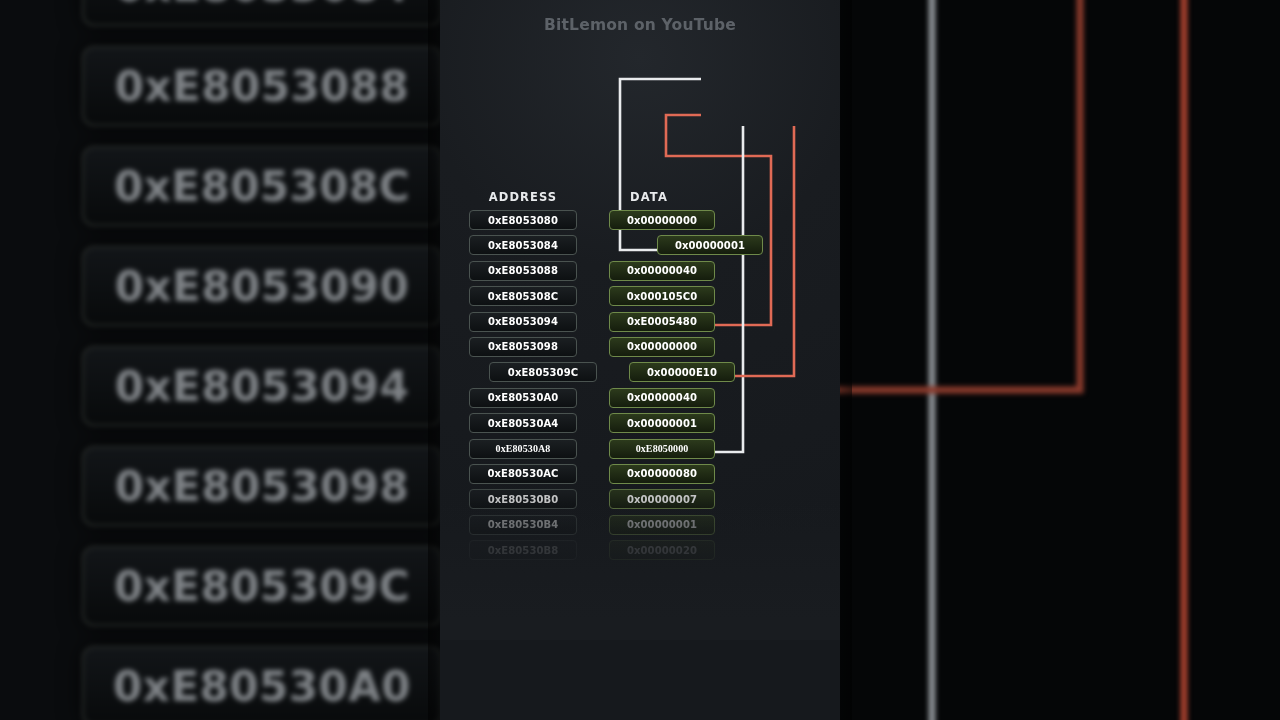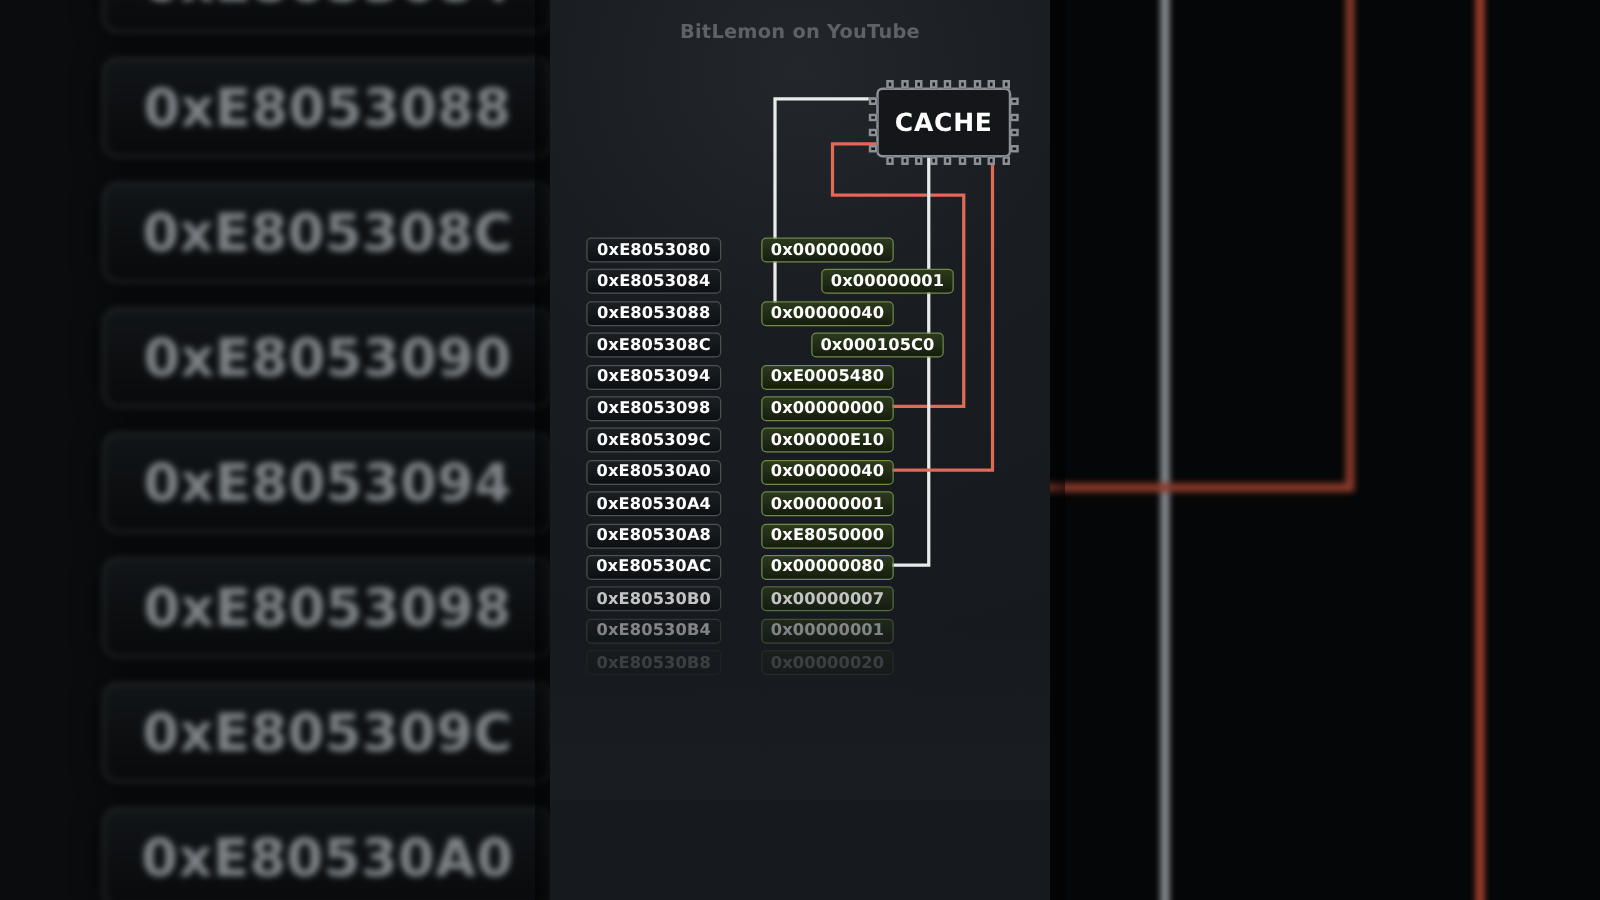--- a/index.html
+++ b/index.html
@@ -69,21 +69,21 @@
   #thead{ display:flex; height:20px; }
   #thead > div{
     color:#e8eaec; font-size:11.5px; font-weight:bold; letter-spacing:1.1px; text-align:center;
   }
   .col-a{ width:108px; margin-left:29px; }
   .col-d{ width:106px; margin-left:19px; }
 
   .trow{ display:flex; height:25.4px; align-items:flex-start; }
   .cell{
     height:20px; display:flex; align-items:center; justify-content:center;
-    font-size:13px; font-weight:bold; letter-spacing:.1px; border-radius:4px;
+    font-size:10px; font-weight:bold; letter-spacing:.1px; border-radius:4px;
   }
   .cell.addr{
     width:108px; margin-left:29px; color:#ffffff;
     border:1.3px solid #4a5350;
     background:linear-gradient(180deg,#1b1f22 0%, #0d1012 100%);
   }
   .cell.data{
     width:106px; margin-left:32px; color:#ffffff;
     border:1.3px solid #6f8a4a;
     background:linear-gradient(180deg,#2c3a1c 0%, #151d0d 100%);
@@ -135,91 +135,64 @@
 
       <path d="M 261 79 L 180 79 L 180 250 L 251 250" fill="none" stroke="#e9ebed" stroke-width="2.6"></path>
 
       <path d="M 261 115 L 226 115 L 226 156 L 331 156 L 331 325 L 251 325" fill="none" stroke="#e06a55" stroke-width="2.6"></path>
 
       <path d="M 303 126 L 303 452 L 251 452" fill="none" stroke="#e9ebed" stroke-width="2.6"></path>
 
       <path d="M 354 126 L 354 376 L 251 376" fill="none" stroke="#e06a55" stroke-width="2.6"></path>
     </svg>
 
-    <div id="chip">
-      <span>CACHE</span>
-      <span id="chip-pins">
-          <i class="pin t" style="left: 6px; top: -8px;"></i>
-          <i class="pin b" style="left: 6px; bottom: -8px;"></i>
-          <i class="pin t" style="left: 17.6px; top: -8px;"></i>
-          <i class="pin b" style="left: 17.6px; bottom: -8px;"></i>
-          <i class="pin t" style="left: 29.2px; top: -8px;"></i>
-          <i class="pin b" style="left: 29.2px; bottom: -8px;"></i>
-          <i class="pin t" style="left: 40.8px; top: -8px;"></i>
-          <i class="pin b" style="left: 40.8px; bottom: -8px;"></i>
-          <i class="pin t" style="left: 52.4px; top: -8px;"></i>
-          <i class="pin b" style="left: 52.4px; bottom: -8px;"></i>
-          <i class="pin t" style="left: 64px; top: -8px;"></i>
-          <i class="pin b" style="left: 64px; bottom: -8px;"></i>
-          <i class="pin t" style="left: 75.6px; top: -8px;"></i>
-          <i class="pin b" style="left: 75.6px; bottom: -8px;"></i>
-          <i class="pin t" style="left: 87.2px; top: -8px;"></i>
-          <i class="pin b" style="left: 87.2px; bottom: -8px;"></i>
-          <i class="pin t" style="left: 98.8px; top: -8px;"></i>
-          <i class="pin b" style="left: 98.8px; bottom: -8px;"></i>
-          <i class="pin l" style="top: 6px; left: -8px;"></i>
-          <i class="pin r" style="top: 6px; right: -8px;"></i>
-          <i class="pin l" style="top: 18.5px; left: -8px;"></i>
-          <i class="pin r" style="top: 18.5px; right: -8px;"></i>
-          <i class="pin l" style="top: 31px; left: -8px;"></i>
-          <i class="pin r" style="top: 31px; right: -8px;"></i>
-          <i class="pin l" style="top: 43.5px; left: -8px;"></i>
-          <i class="pin r" style="top: 43.5px; right: -8px;"></i>
-        </span>
-    </div>
 
     <div id="table">
+      <div id="thead">
+        <div class="col-a">ADDRESS</div>
+        <div class="col-d">DATA</div>
+      </div>
       <div id="tbody">
           <div class="trow" style="opacity: 1;">
             <div class="cell addr">0xE8053080</div>
             <div class="cell data">0x00000000</div>
           </div>
           <div class="trow" style="opacity: 1; gap: 48px;">
             <div class="cell addr">0xE8053084</div>
             <div class="cell data">0x00000001</div>
           </div>
           <div class="trow" style="opacity: 1;">
             <div class="cell addr">0xE8053088</div>
             <div class="cell data">0x00000040</div>
           </div>
-          <div class="trow" style="opacity: 1; gap: 40px;">
+          <div class="trow" style="opacity: 1;">
             <div class="cell addr">0xE805308C</div>
             <div class="cell data">0x000105C0</div>
           </div>
           <div class="trow" style="opacity: 1;">
             <div class="cell addr">0xE8053094</div>
             <div class="cell data">0xE0005480</div>
           </div>
           <div class="trow" style="opacity: 1;">
             <div class="cell addr">0xE8053098</div>
             <div class="cell data">0x00000000</div>
           </div>
-          <div class="trow" style="opacity: 1;">
+          <div class="trow" style="opacity: 1; padding-left: 20px;">
             <div class="cell addr">0xE805309C</div>
             <div class="cell data">0x00000E10</div>
           </div>
           <div class="trow" style="opacity: 1;">
             <div class="cell addr">0xE80530A0</div>
             <div class="cell data">0x00000040</div>
           </div>
           <div class="trow" style="opacity: 1;">
             <div class="cell addr">0xE80530A4</div>
             <div class="cell data">0x00000001</div>
           </div>
-          <div class="trow" style="opacity: 1;">
+          <div class="trow" style="opacity: 1; font-family: Liberation Serif, serif;">
             <div class="cell addr">0xE80530A8</div>
             <div class="cell data">0xE8050000</div>
           </div>
           <div class="trow" style="opacity: 1;">
             <div class="cell addr">0xE80530AC</div>
             <div class="cell data">0x00000080</div>
           </div>
           <div class="trow" style="opacity: 0.74;">
             <div class="cell addr">0xE80530B0</div>
             <div class="cell data">0x00000007</div>

